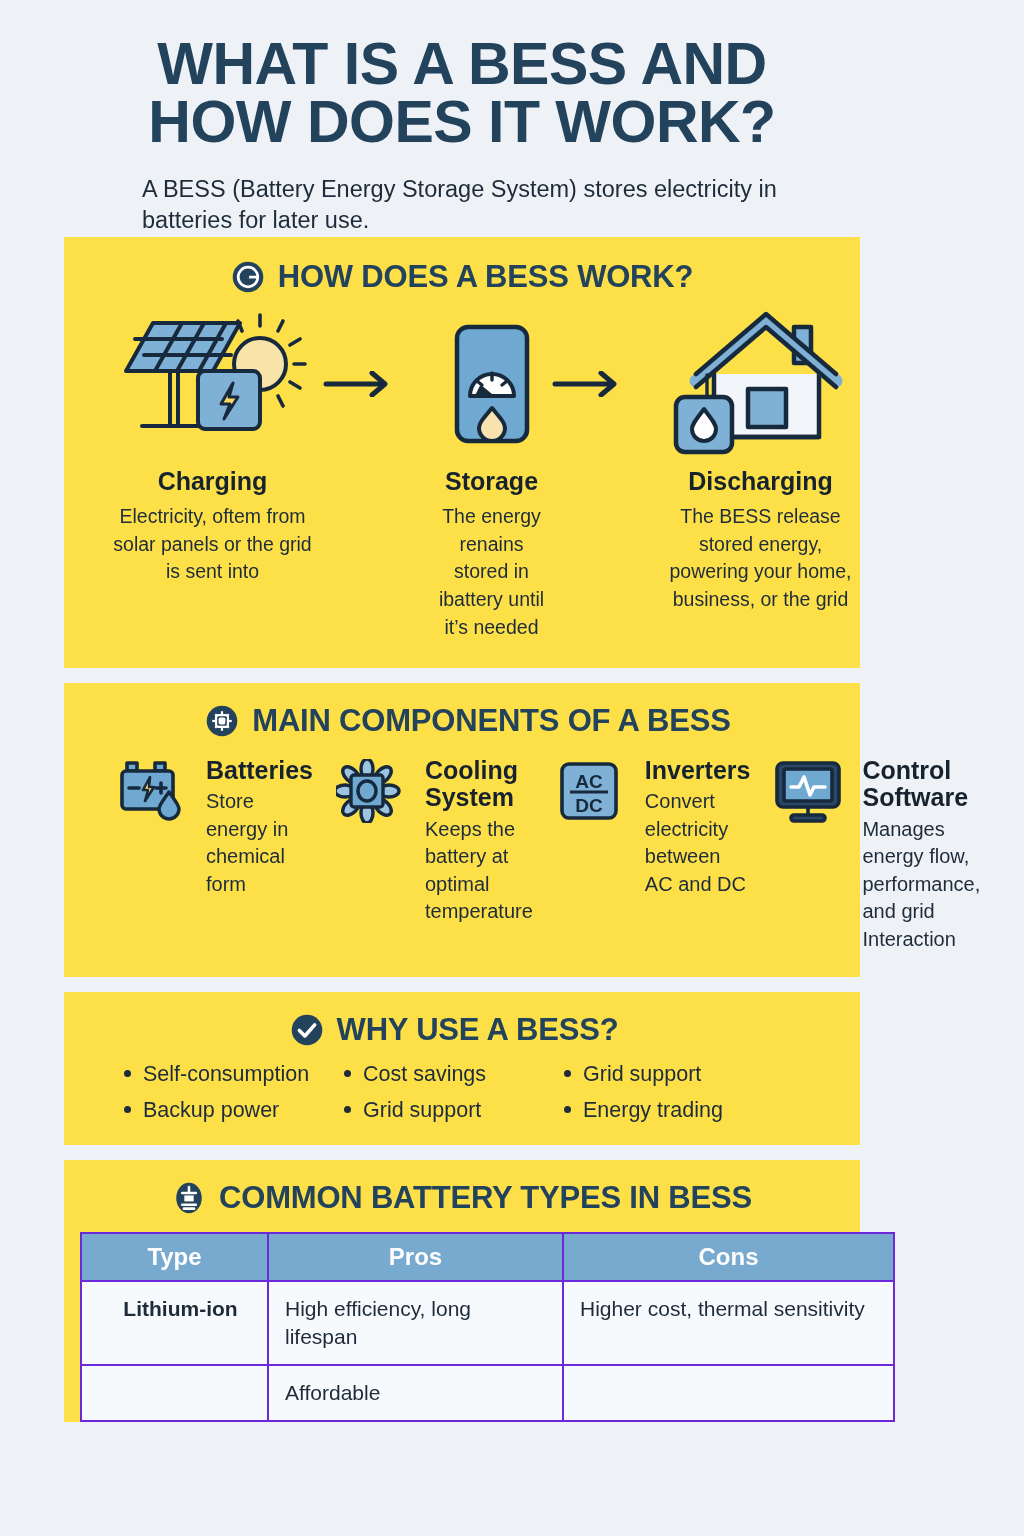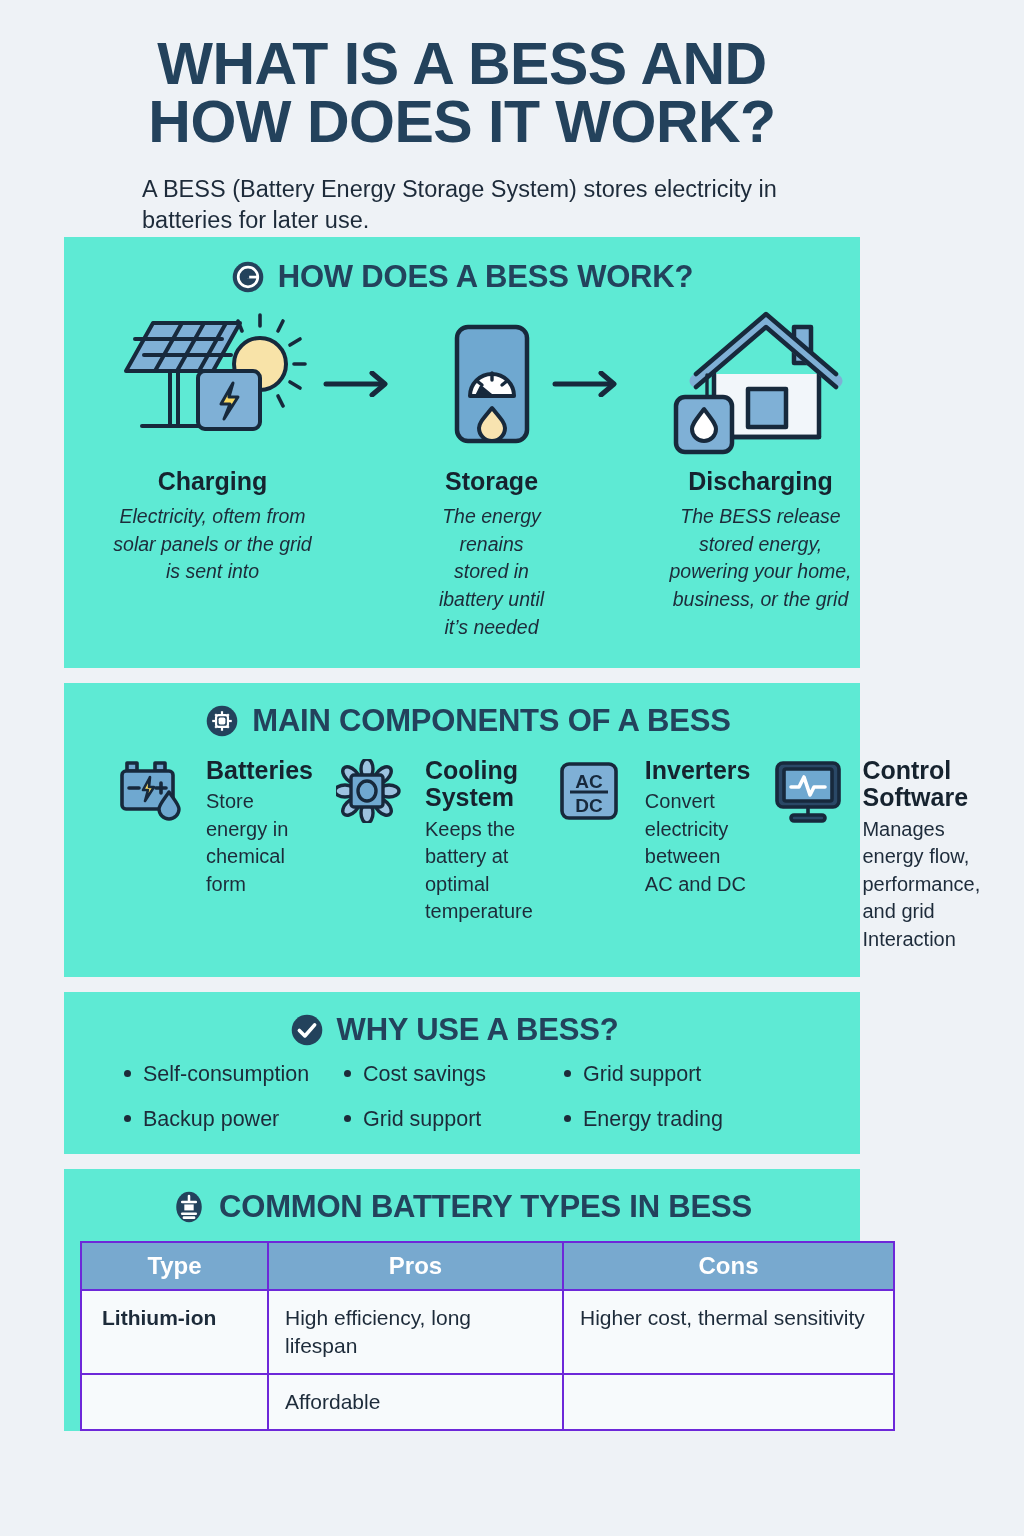--- a/index.html
+++ b/index.html
@@ -21,21 +21,21 @@
   }
   .title .l2{display:block;}
   .subtitle{
     margin:22px 0 0 78px;
     font-size:23.5px;line-height:1.35;color:#1d2b3a;font-weight:normal;
     max-width:700px;
   }
 
   
   .panel{
-    background:#5eead4;
+    background:#fde047;
     margin:0 64px;
     box-sizing:border-box;
   }
   .panel + .panel{margin-top:15px;}
   .sec-head{
     display:flex;align-items:center;justify-content:center;
     gap:13px;
   }
   .sec-title{
     font-size:31px;font-weight:bold;color:#23425c;letter-spacing:-0.2px;
@@ -45,21 +45,21 @@
 
   
   .p1{padding:22px 16px 26px 16px;}
   .flow{
     display:flex;align-items:flex-start;justify-content:center;
     margin-top:14px;
   }
   .step{width:252px;text-align:center;margin-left:39px;}
   .step-art{height:150px;display:flex;align-items:center;justify-content:center;}
   .step-name{font-size:25px;font-weight:bold;margin-top:8px;color:#16232f;}
-  .step-desc{font-size:19.5px;line-height:1.42;margin-top:7px;color:#1d2b3a;font-style:italic;}
+  .step-desc{font-size:19.5px;line-height:1.42;margin-top:7px;color:#1d2b3a;}
   .arrow{
     width:80px;height:150px;display:flex;align-items:center;justify-content:center;
     flex:0 0 80px;
   }
 
   
   .p2{padding:20px 4px 24px 16px;}
   .comp-grid{
     display:grid;grid-template-columns:1fr 1fr 1fr 1fr;
     column-gap:22px;row-gap:14px;
@@ -69,21 +69,21 @@
   .comp-art{width:74px;flex:0 0 74px;display:flex;justify-content:center;padding-top:2px;}
   .comp-name{font-size:25px;font-weight:bold;color:#16232f;line-height:1.1;}
   .comp-desc{font-size:20px;line-height:1.38;margin-top:4px;color:#1d2b3a;}
 
   
   .p3{padding:20px 32px 22px 16px;}
   .why-grid{
     display:grid;grid-template-columns:repeat(3,1fr);
     margin:14px 44px 0 44px;
   }
-  .why-col{display:flex;flex-direction:column;gap:20px;}
+  .why-col{display:flex;flex-direction:column;gap:11px;}
   .why-item{font-size:21.5px;display:flex;align-items:baseline;gap:12px;color:#1d2b3a;}
   .dot{
     width:7px;height:7px;border-radius:50%;background:#1d2b3a;
     flex:0 0 7px;transform:translateY(-4px);
   }
 
   
   .p4{padding:20px 16px 0 16px;}
   table{
     border-collapse:collapse;
@@ -99,21 +99,21 @@
   th{
     background:#78a9cf;color:#ffffff;
     font-size:24px;font-weight:bold;
     text-align:center;padding:9px 0;
   }
   td{
     background:#f7fafc;
     font-size:21px;line-height:1.32;
     padding:13px 16px;
   }
-  td.type{font-weight:bold;text-align:left;padding-left:20px;padding-right:8px;}
+  td.type{font-weight:bold;text-align:center;padding-left:20px;padding-right:8px;}
   col.c1{width:187px;}
   col.c2{width:295px;}
   col.c3{width:331px;}
 </style>
 </head>
 <body>
 
 <div class="page">
 
   <div class="header">

